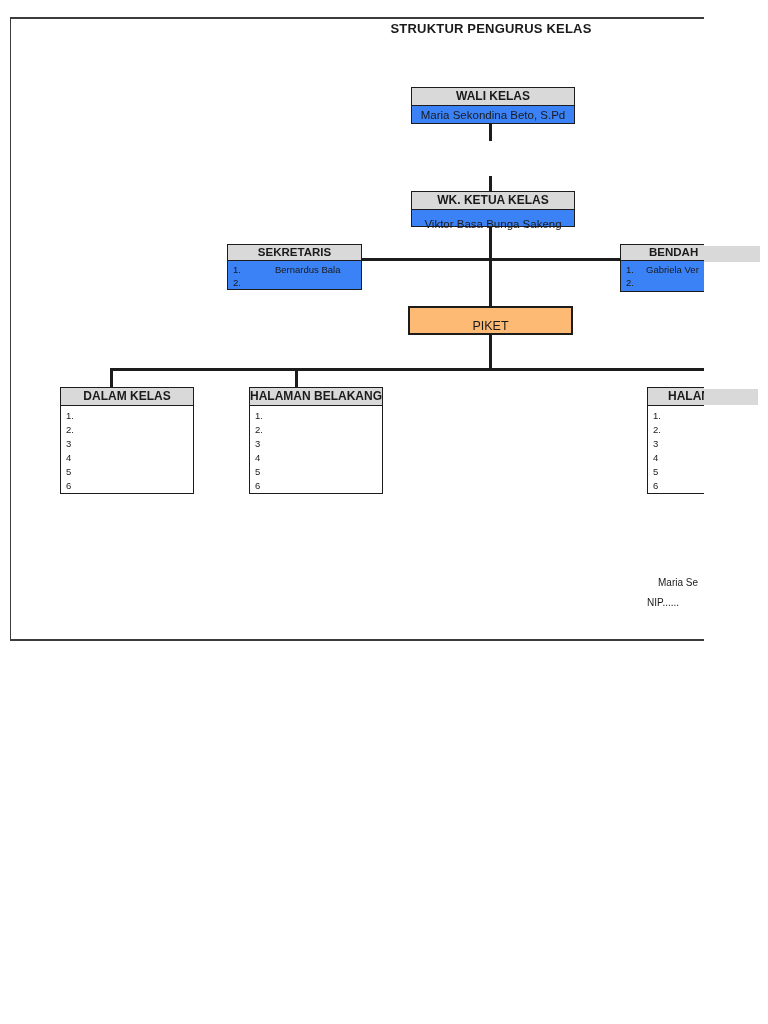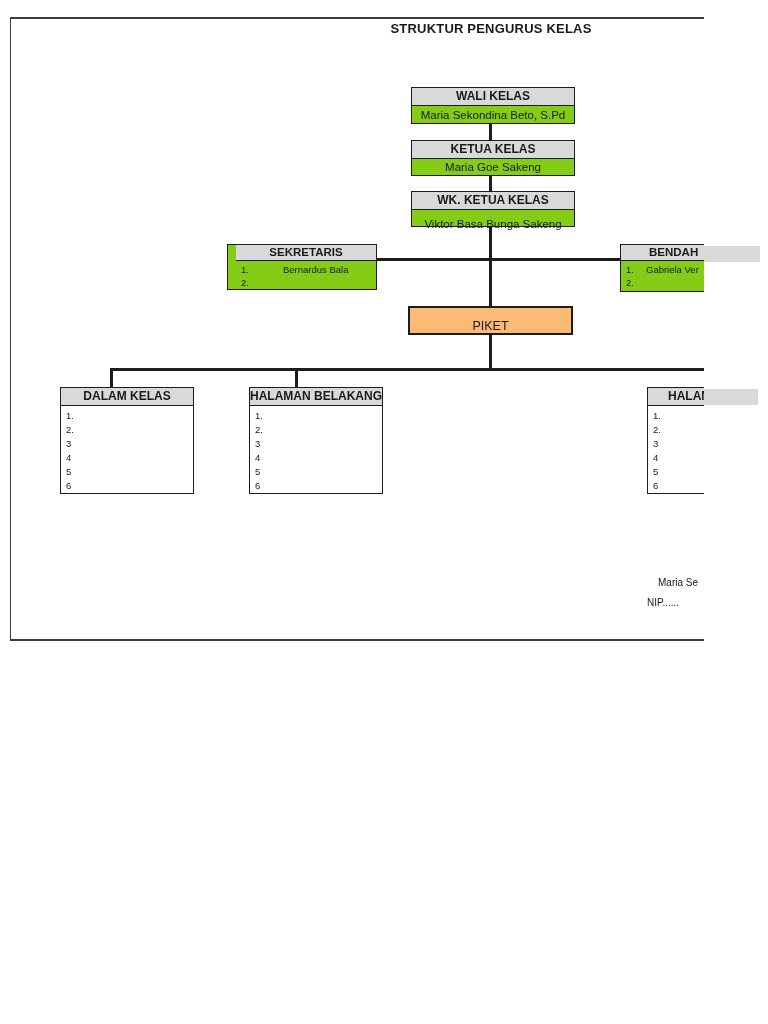--- a/index.html
+++ b/index.html
@@ -27,21 +27,21 @@
   .title{
     position:absolute;left:341px;width:300px;text-align:center;
     font-weight:bold;font-size:13px;letter-spacing:.2px;white-space:nowrap;
   }
   .t1{top:21px;} .t2{top:45px;}
 
   .vline,.hline{position:absolute;background:var(--line);}
 
   .obox{
     position:absolute;box-sizing:border-box;border:1.5px solid var(--line);
-    background:#84cc16;display:flex;flex-direction:column;
+    background:#3b82f6;display:flex;flex-direction:column;
   }
   .obox .hd{
     flex:0 0 auto;background:var(--fill);border-bottom:1.3px solid var(--line);
     font-weight:bold;font-size:12px;text-align:center;height:17px;line-height:17px;
     white-space:nowrap;overflow:hidden;
   }
   .obox .bd{
     flex:1;font-size:11.5px;display:flex;align-items:center;justify-content:center;
     white-space:nowrap;
   }
@@ -108,31 +108,27 @@
     <div class="vline sp-d"></div>
     <div class="hline main-h"></div>
     <div class="vline stub-1"></div>
     <div class="vline stub-2"></div>
 
     <div class="obox" style="left:411px;top:87px;width:164px;height:37px;">
       <div class="hd">WALI KELAS</div>
       <div class="bd">Maria Sekondina Beto, S.Pd</div>
     </div>
 
-    <div class="obox" style="left:411px;top:140px;width:164px;height:36px;">
-      <div class="hd">KETUA KELAS</div>
-      <div class="bd">Maria Goe Sakeng</div>
-    </div>
 
     <div class="obox" style="left:411px;top:191px;width:164px;height:36px;gap:8px;">
       <div class="hd">WK. KETUA KELAS</div>
       <div class="bd">Viktor Basa Bunga Sakeng</div>
     </div>
 
-    <div class="obox officer sek" style="left:227px;top:244px;width:150px;height:46px;padding-left:8px;">
+    <div class="obox officer sek" style="left:227px;top:244px;width:135px;height:46px;">
       <div class="hd">SEKRETARIS</div>
       <div class="mrows">
           <div class="mrow">
           <span class="n">1.</span>
           <span class="nm">Bernardus Bala</span>
         </div>
           <div class="mrow">
           <span class="n">2.</span>
           <span class="nm"></span>
         </div>

